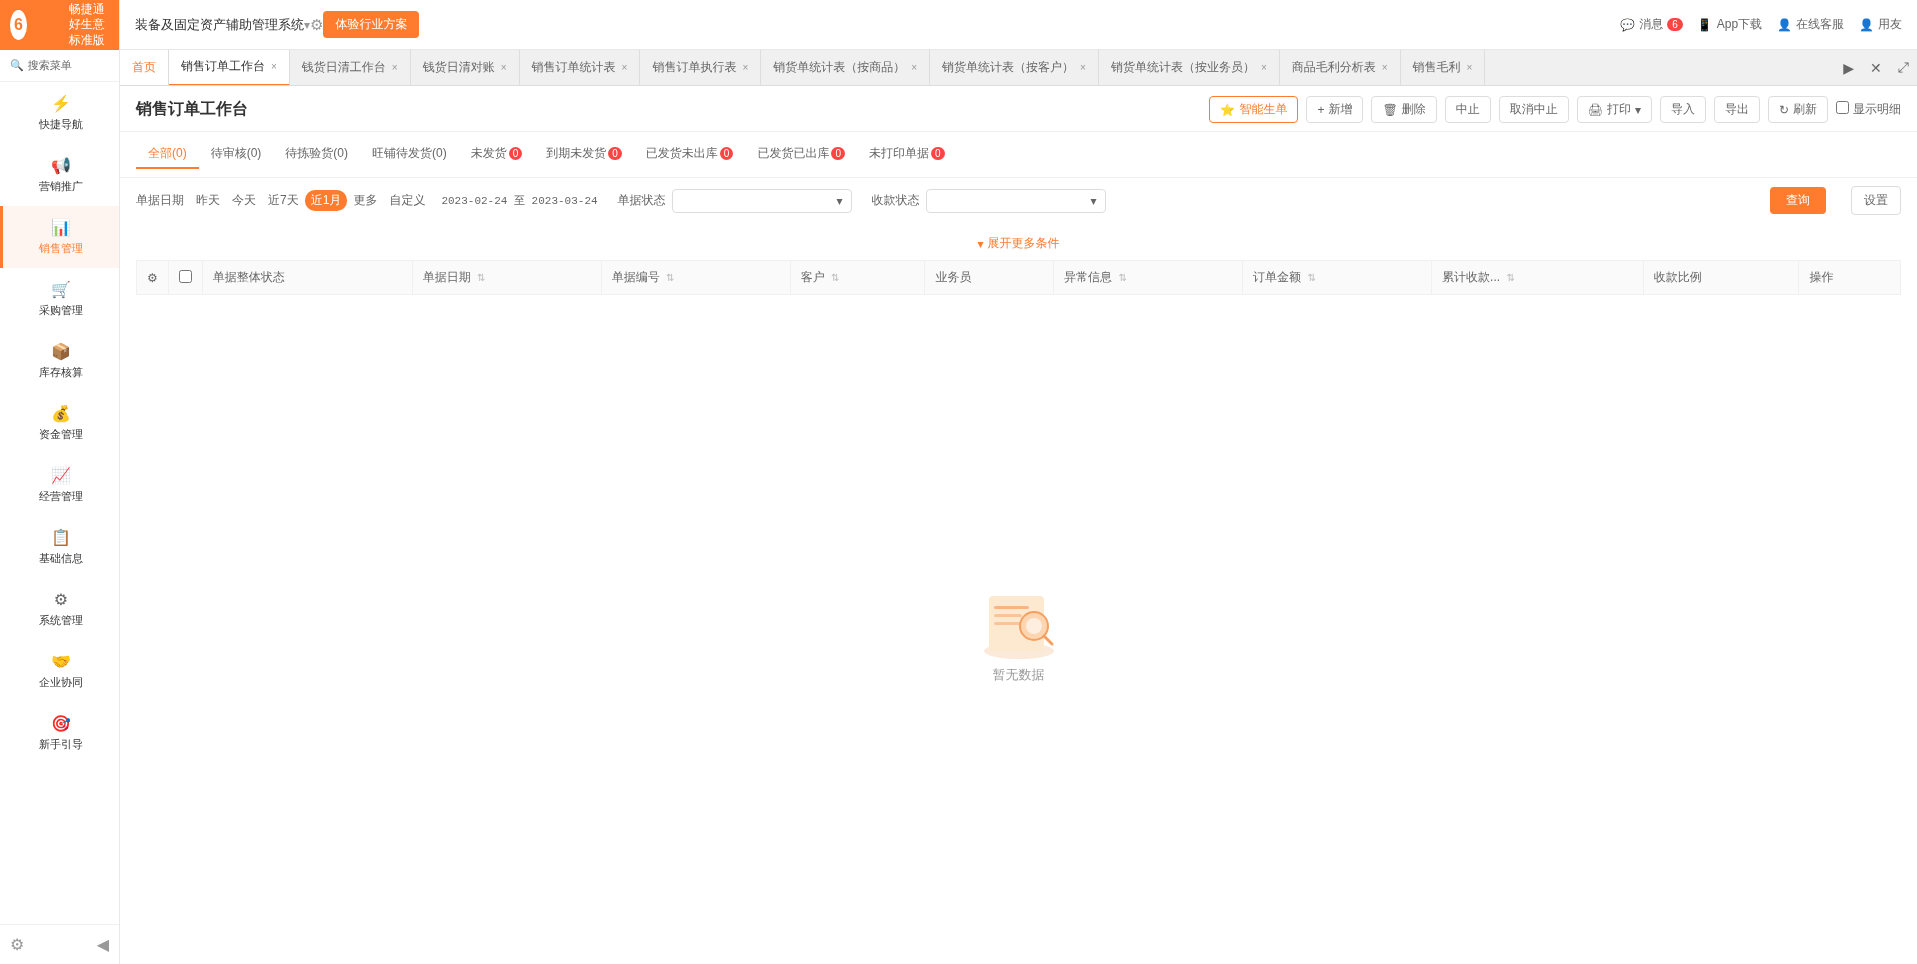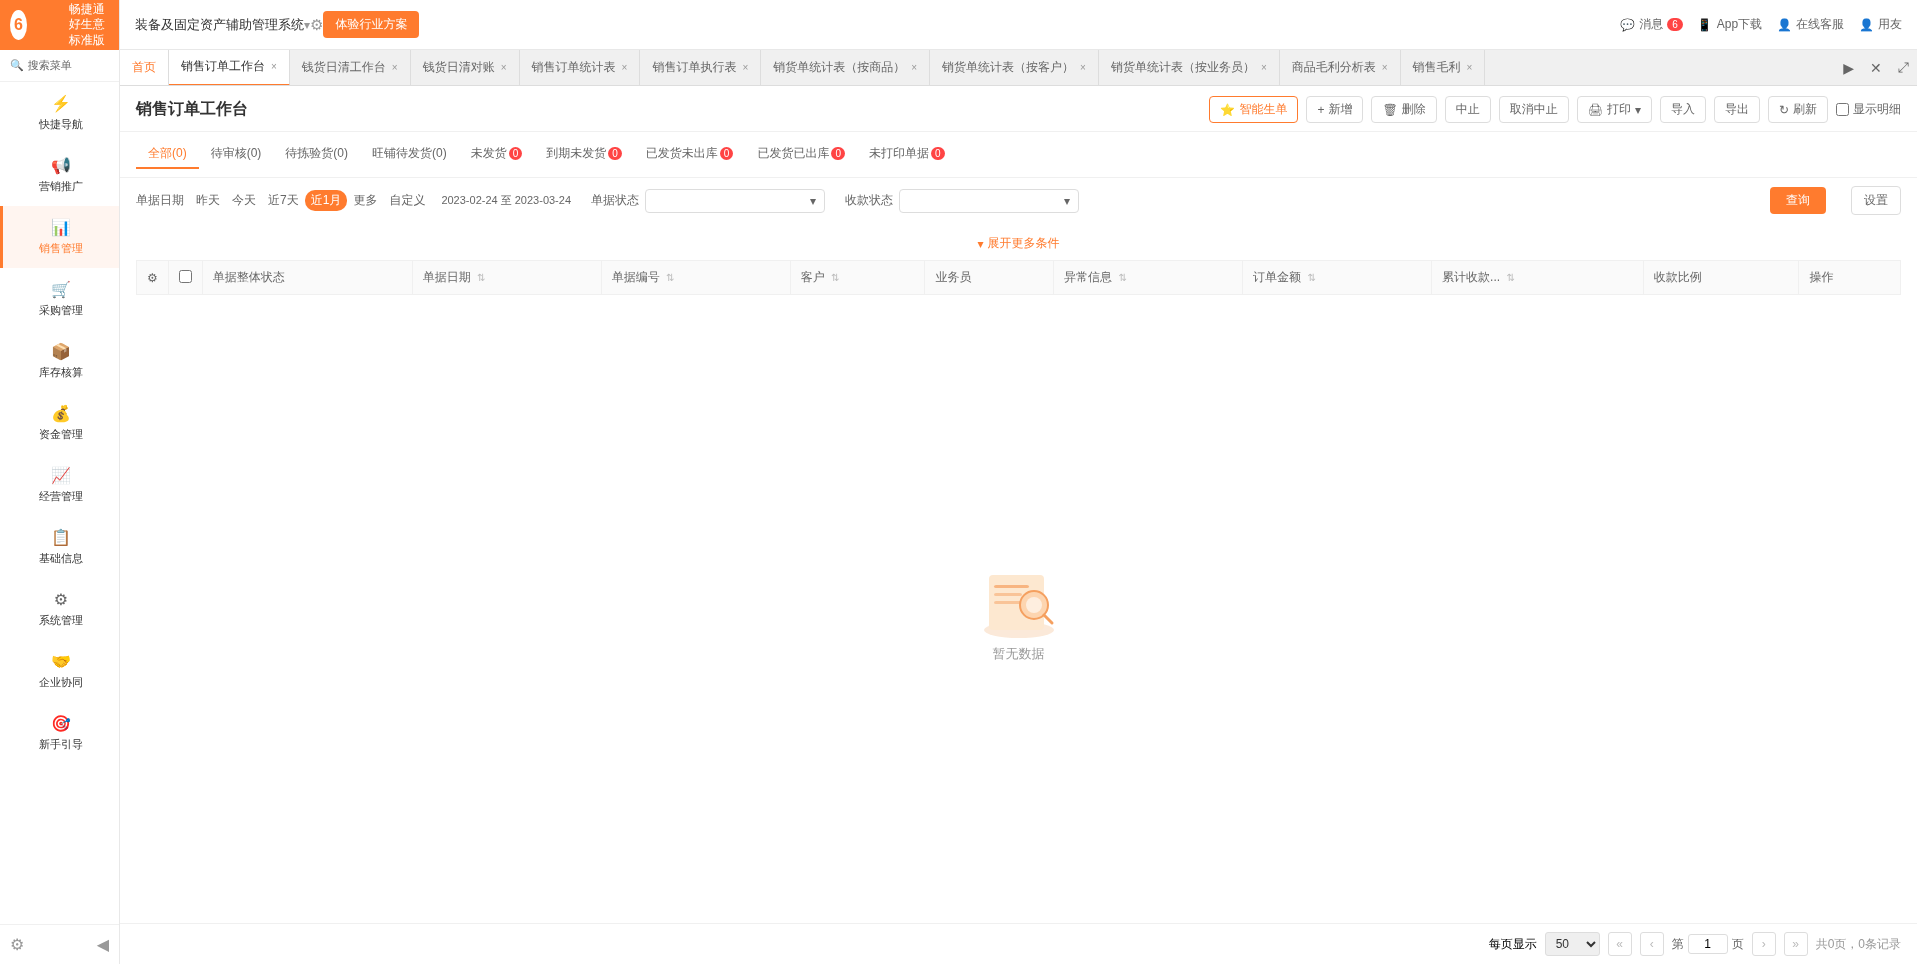--- a/index.html
+++ b/index.html
@@ -45,36 +45,36 @@
 
     
     .content { flex: 1; background: #fff; display: flex; flex-direction: column; overflow: hidden; padding: 0; }
 
     
     .page-header { padding: 10px 16px 8px; display: flex; align-items: center; justify-content: space-between; border-bottom: 1px solid #f0f0f0; flex-shrink: 0; }
     .page-title { font-size: 16px; font-weight: bold; color: #333; }
     .page-header-actions { display: flex; align-items: center; gap: 8px; }
     .btn-smart { background: #fff; border: 1px solid #ff7b2e; color: #ff7b2e; border-radius: 4px; padding: 4px 10px; cursor: pointer; font-size: 12px; display: flex; align-items: center; gap: 4px; }
     .btn-action { background: #fff; border: 1px solid #ddd; color: #666; border-radius: 4px; padding: 4px 10px; cursor: pointer; font-size: 12px; display: flex; align-items: center; gap: 4px; }
-    .checkbox-label { display: flex; align-items: center; gap: 4px; color: #666; cursor: pointer; }
+    .checkbox-label { display: flex; align-items: flex-start; gap: 4px; color: #666; cursor: pointer; }
 
     
     .sub-tabs { padding: 8px 16px; display: flex; align-items: center; gap: 0; border-bottom: 1px solid #f0f0f0; flex-shrink: 0; }
     .sub-tab { padding: 5px 12px; cursor: pointer; color: #666; font-size: 12px; border-bottom: 2px solid transparent; white-space: nowrap; }
     .sub-tab.active { color: #ff7b2e; border-bottom-color: #ff7b2e; }
     .sub-tab .badge-red { background: #ff4444; color: #fff; border-radius: 10px; padding: 1px 4px; font-size: 10px; margin-left: 2px; }
 
     
     .filter-bar { padding: 8px 16px; display: flex; align-items: center; gap: 16px; flex-shrink: 0; flex-wrap: wrap; }
     .filter-item { display: flex; align-items: center; gap: 6px; }
     .filter-label { color: #666; white-space: nowrap; }
     .filter-date-options { display: flex; gap: 0; align-items: flex-end; }
     .filter-date-btn { padding: 2px 6px; cursor: pointer; color: #666; border-radius: 3px; }
     .filter-date-btn.active { background: #ff7b2e; color: #fff; border-radius: 10px; }
-    .filter-date-range { color: #666; font-size: 11px; margin-left: 4px; }
+    .filter-date-range { color: #666; font-size: 11px; margin-left: 4px; font-family: Liberation Mono, monospace; }
     .filter-select { border: 1px solid #ddd; border-radius: 4px; padding: 4px 8px; color: #666; cursor: pointer; min-width: 150px; display: flex; align-items: center; justify-content: space-between; }
     .filter-expand { color: #ff7b2e; cursor: pointer; font-size: 12px; display: flex; align-items: center; gap: 4px; }
     .btn-query { background: #ff7b2e; color: #fff; border: none; border-radius: 4px; padding: 5px 16px; cursor: pointer; font-size: 12px; }
     .btn-setting { background: #fff; border: 1px solid #ddd; color: #666; border-radius: 4px; padding: 5px 12px; cursor: pointer; font-size: 12px; }
 
     
     .table-area { flex: 1; overflow: hidden; display: flex; flex-direction: column; padding: 0 16px; }
     .table-info { padding: 8px 0; display: flex; align-items: center; justify-content: space-between; flex-shrink: 0; }
     .table-info-left { color: #999; font-size: 12px; }
     .table-info-left .highlight { color: #ff7b2e; }
@@ -425,33 +425,15 @@
             <rect x="25" y="46" width="32" height="3" rx="2" fill="#f5a060" opacity="0.5"></rect>
             <circle cx="65" cy="50" r="14" fill="#fdd5b0" stroke="#f5a060" stroke-width="2"></circle>
             <circle cx="65" cy="50" r="8" fill="#fff" opacity="0.6"></circle>
             <line x1="75" y1="60" x2="83" y2="68" stroke="#f5a060" stroke-width="3" stroke-linecap="round"></line>
           </svg>
         </div>
         <div class="empty-text">暂无数据</div>
       </div>
     </div>
 
-    <div class="pagination">
-      <span>每页显示</span>
-      <select class="pagination-select">
-        <option>50</option>
-        <option>100</option>
-        <option>200</option>
-      </select>
-      <button class="pagination-btn disabled" title="«">«</button>
-      <button class="pagination-btn disabled">‹</button>
-      <div class="pagination-page">
-        <span>第</span>
-        <input type="text" value="1" style="">
-        <span>页</span>
-      </div>
-      <button class="pagination-btn disabled">›</button>
-      <button class="pagination-btn disabled">»</button>
-      <span class="pagination-info">共0页，0条记录</span>
-    </div>
 
   </div>
 </div>
 
 </body></html>

